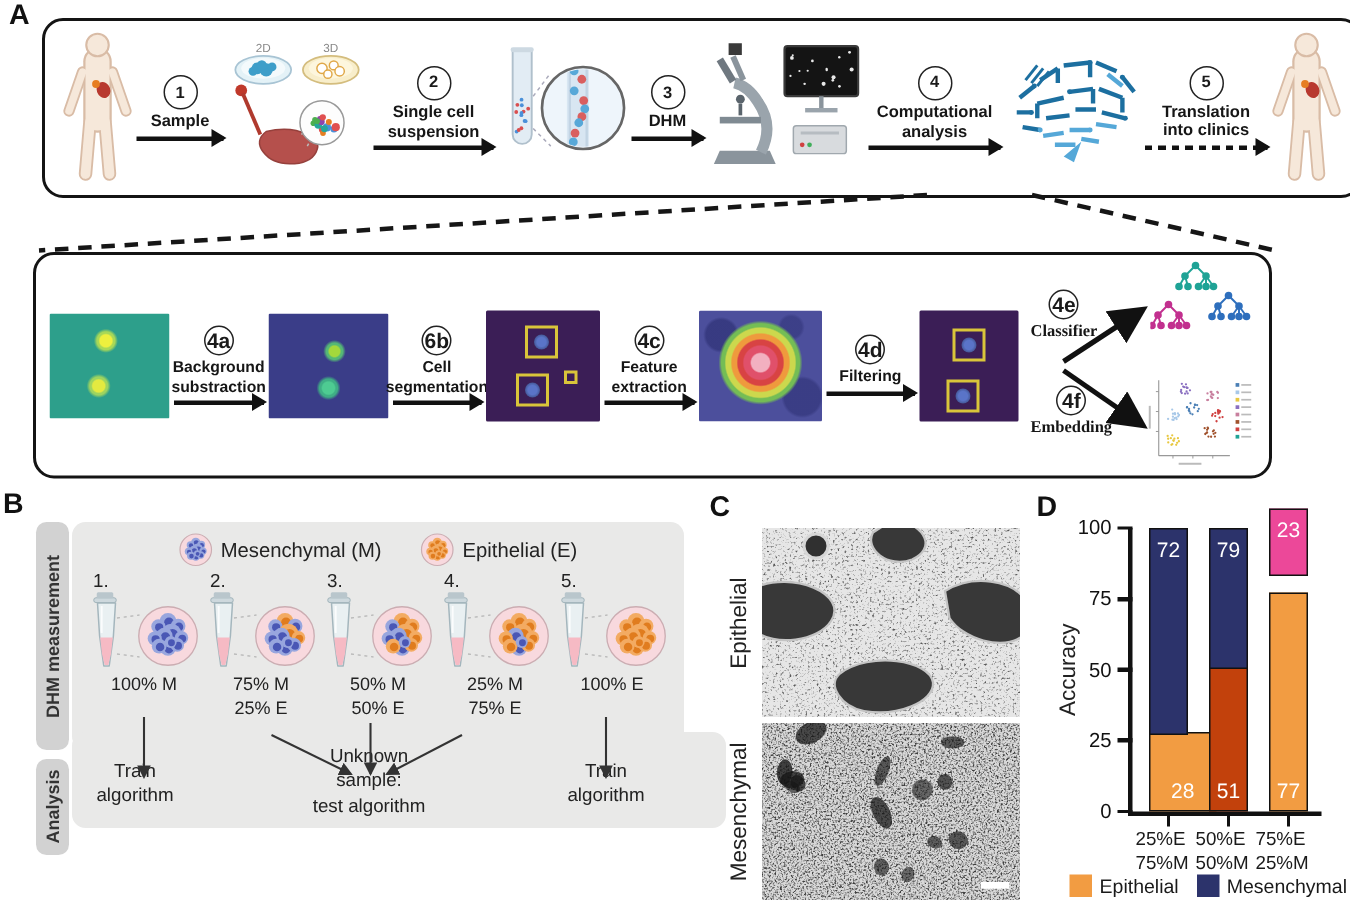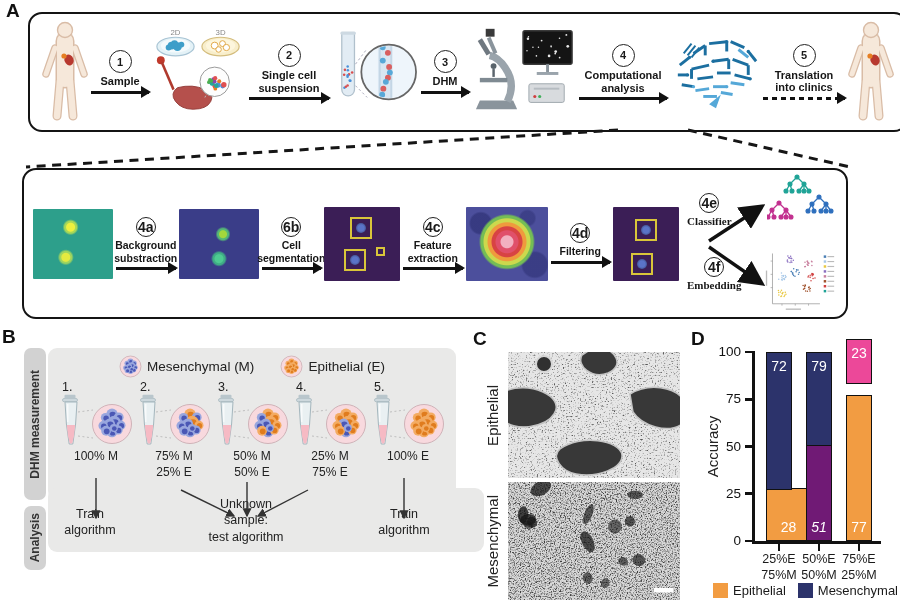--- a/index.html
+++ b/index.html
@@ -68,21 +68,21 @@
   .cvlabel span{writing-mode:vertical-rl;transform:rotate(180deg);font-size:15px;color:#222;}
   .cimg{position:absolute;left:508px;}
   
   #plot{position:absolute;left:752px;top:352px;width:126px;height:189px;
         border-left:3px solid #111;border-bottom:3px solid #111;box-sizing:content-box;}
   .bar-seg{position:absolute;border:1.6px solid #111;box-sizing:border-box;}
   .bar-val{position:absolute;width:100%;text-align:center;font-size:14px;color:#fff;}
   .ytick{position:absolute;left:-10px;width:10px;height:2.6px;background:#111;}
   .yticklab{position:absolute;width:34px;text-align:right;font-size:13.5px;color:#111;left:-48px;}
   .xtick{position:absolute;width:2.6px;height:7px;background:#111;top:100%;margin-top:3px;}
-  .catlab{position:absolute;top:100%;margin-top:11px;width:44px;text-align:center;
+  .catlab{position:absolute;top:100%;margin-top:11px;width:44px;
           font-size:12.5px;line-height:1.25;color:#1a1a1a;}
   .ylab{position:absolute;left:652px;top:438px;width:120px;text-align:center;
         transform:rotate(-90deg);font-size:15px;color:#222;}
   #dlegend{position:absolute;right:2px;top:583px;display:flex;gap:12px;align-items:center;}
   .dlegitem{display:flex;align-items:center;gap:5px;font-size:13px;color:#1a1a1a;}
   .swatch{width:15px;height:15px;}
   .overlay{position:absolute;left:0;top:0;pointer-events:none;}
 </style>
 </head>
 <body>
@@ -916,21 +916,21 @@
       <div class="yticklab" style="top: -8px;">100</div>
       <div class="bar-seg" style="left: 11px; bottom: 0px; width: 45px; height: 52.92px; background: rgb(242, 156, 66);">
         <span class="bar-val" style="bottom:5px;color:#ffffff">28</span>
       </div>
       <div class="bar-seg" style="left: 11px; bottom: 51.32px; width: 26px; height: 137.68px; background: rgb(44, 51, 107);">
         <span class="bar-val" style="top:5px;color:#ffffff">72</span>
       </div>
       <div class="xtick" style="left: 22.7px;"></div>
       <div class="catlab" style="left: 2px; white-space: pre-line;">25%E
 75%M</div>
-      <div class="bar-seg" style="left: 51px; bottom: 0px; width: 26px; height: 96.39px; background: #701a75; font-style: italic;">
+      <div class="bar-seg" style="left: 51px; bottom: 0px; width: 26px; height: 96.39px; background: #c2410c;">
         <span class="bar-val" style="bottom:5px;color:#ffffff">51</span>
       </div>
       <div class="bar-seg" style="left: 51px; bottom: 94.79px; width: 26px; height: 94.21px; background: rgb(44, 51, 107);">
         <span class="bar-val" style="top:5px;color:#ffffff">79</span>
       </div>
       <div class="xtick" style="left: 62.7px;"></div>
       <div class="catlab" style="left: 42px; white-space: pre-line;">50%E
 50%M</div>
       <div class="bar-seg" style="left: 91px; bottom: 0px; width: 26px; height: 145.53px; background: rgb(242, 156, 66);">
         <span class="bar-val" style="bottom:5px;color:#ffffff">77</span>

